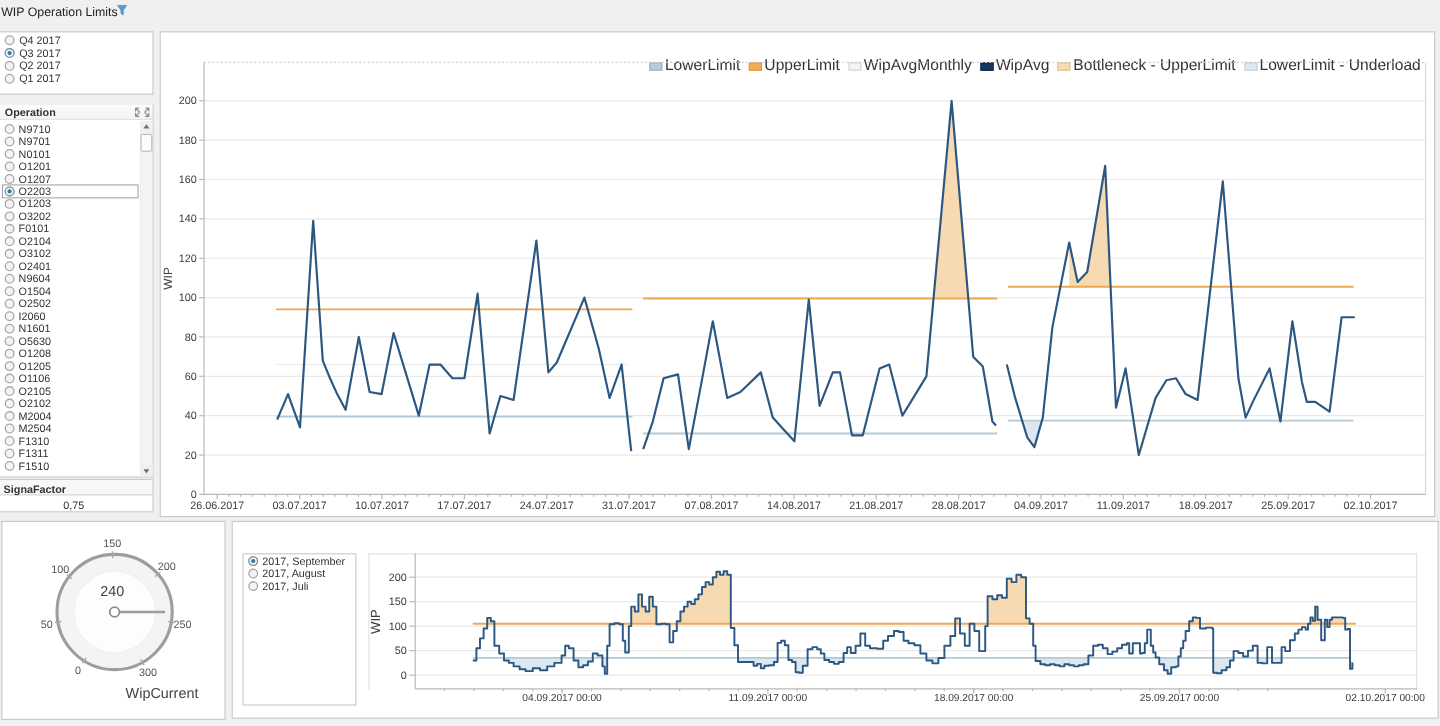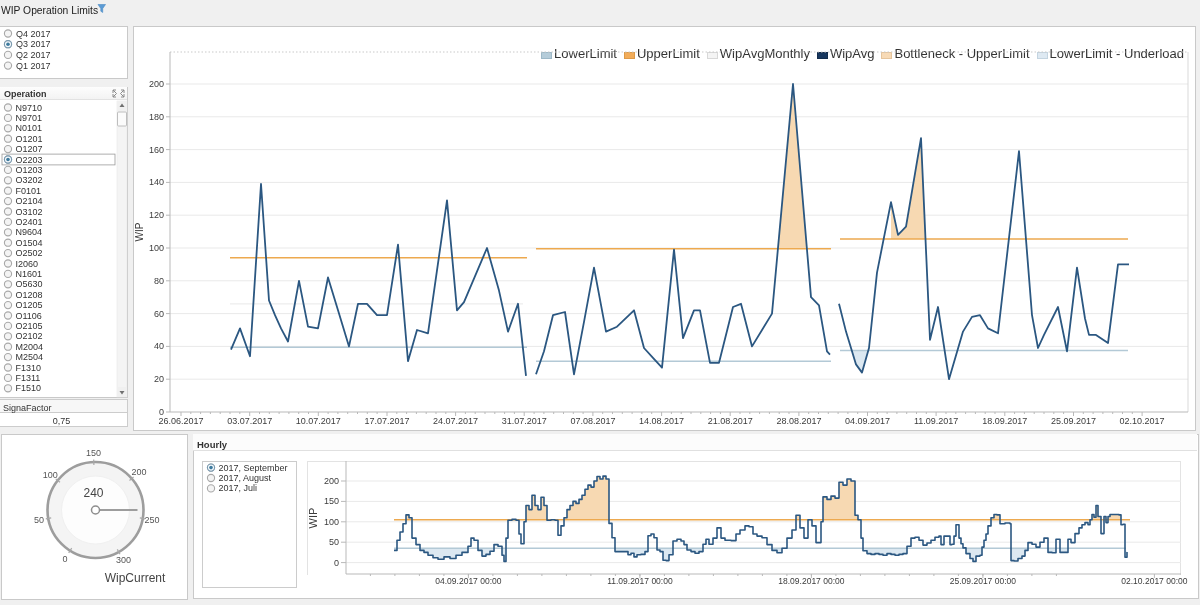--- a/index.html
+++ b/index.html
@@ -5,21 +5,21 @@
 html,body { width:1200px; height:605px; font-family:"Liberation Sans", sans-serif; background:#f0f0f0; overflow:hidden; }
 .abs { position:absolute; }
 #page { position:relative; width:1028px; height:605px; }
 #titlebar { left:0; top:0; width:1200px; height:26px; background:#f0f0f0; }
 #title { left:1px; top:5px; font-size:10.3px; color:#222; }
 .panel { background:#fff; border:1px solid #c9c9c9; }
 #qpanel { left:-1px; top:26px; width:129px; height:53px; }
 #oppanel { left:-1px; top:87px; width:129px; height:311px; }
 #ophead { left:0px; top:87px; width:127px; height:13px; background:linear-gradient(#fdfdfd,#f3f3f3); border-bottom:1px solid #e2e2e2; }
 #ophead span { position:absolute; left:4px; top:2px; font-size:9px; font-weight:bold; color:#333;text-align:center; }
-#sigrow1 { left:-1px; top:399px; width:129px; height:14px; background:#f7f7f7; border:1px solid #ccc; font-size:9px; color:#333; padding:2.5px 0 0 3px; }
+#sigrow1 { left:-1px; top:399px; width:129px; height:14px; background:#f7f7f7; border:1px solid #ccc; font-size:9px; color:#333; padding:2.5px 0 0 3px;font-weight:bold; }
 #sigrow2 { left:-1px; top:413px; width:129px; height:14px; background:#fff; border:1px solid #ccc; border-top:none; font-size:9px; color:#333; text-align:center; padding:2.5px 4px 0 0; }
 #mainpanel { left:133px; top:26px; width:1063px; height:405px; }
 #legend { position:absolute; right:11px; top:19px; font-size:13px; color:#333; white-space:nowrap; }
 .li { margin-left:7px; }
 .sw { display:inline-block; width:11px; height:7px; border:1px solid; vertical-align:-1px; margin-right:2px; }
 #gaugepanel { left:1px; top:434px; width:187px; height:166px; }
 #hourlypanel { left:193px; top:434px; width:1006px; height:165px; }
 #hourlyhead { left:193px; top:434px; width:1004px; height:17px; background:#fcfcfc; border-bottom:1px solid #e0e0e0; }
 #hourlyhead span { position:absolute; left:4px; top:5px; font-size:9.5px; font-weight:bold; color:#333; }
 #hradiobox { left:202px; top:461px; width:95px; height:127px; border:1px solid #ccc; background:#fff; }
@@ -40,23 +40,20 @@
       <span>Operation</span>
     </div>
   <div class="abs" id="sigrow1">SignaFactor</div>
   <div class="abs" id="sigrow2">0,75</div>
   <div class="abs panel" id="mainpanel">
       <div id="legend"><span class="li"><span class="sw" style="background:#b5ccd9;border-color:#9db8c7"></span>LowerLimit</span><span class="li"><span class="sw" style="background:#f2ac59;border-color:#dd9a48"></span>UpperLimit</span><span class="li"><span class="sw" style="background:#f4f4f4;border-color:#d8d8d8"></span>WipAvgMonthly</span><span class="li"><span class="sw" style="background:#17375e;border-color:#122c4c"></span>WipAvg</span><span class="li"><span class="sw" style="background:#f7dab6;border-color:#e5c49c"></span>Bottleneck - UpperLimit</span><span class="li"><span class="sw" style="background:#dee9f2;border-color:#c4d4e0"></span>LowerLimit - Underload</span></div>
     </div>
   <div class="abs panel" id="gaugepanel"></div>
   <div class="abs" id="wipcur">WipCurrent</div>
   <div class="abs panel" id="hourlypanel"></div>
-  <div class="abs" id="hourlyhead">
-      <span>Hourly</span>
-    </div>
   <div class="abs" id="hradiobox"></div>
   <div class="abs" id="hchartbox"></div>
   <svg class="abs" width="1200" height="605" style="left:0;top:0">
     <circle cx="8" cy="33.5" r="3.6" fill="#f4f4f4" stroke="#a8a8a8" stroke-width="1.1"></circle>
 <text x="16" y="36.5" font-size="9" fill="#333">Q4 2017</text>
 <circle cx="8" cy="44.2" r="3.6" fill="#f4f4f4" stroke="#a8a8a8" stroke-width="1.1"></circle>
       <circle cx="8" cy="44.2" r="3.6" fill="#f3f8fb" stroke="#7a9ab0" stroke-width="1.1"></circle>
       <circle cx="8" cy="44.2" r="1.8" fill="#3d7a9e"></circle>
 <text x="16" y="47.2" font-size="9" fill="#333">Q3 2017</text>
 <circle cx="8" cy="54.9" r="3.6" fill="#f4f4f4" stroke="#a8a8a8" stroke-width="1.1"></circle>

